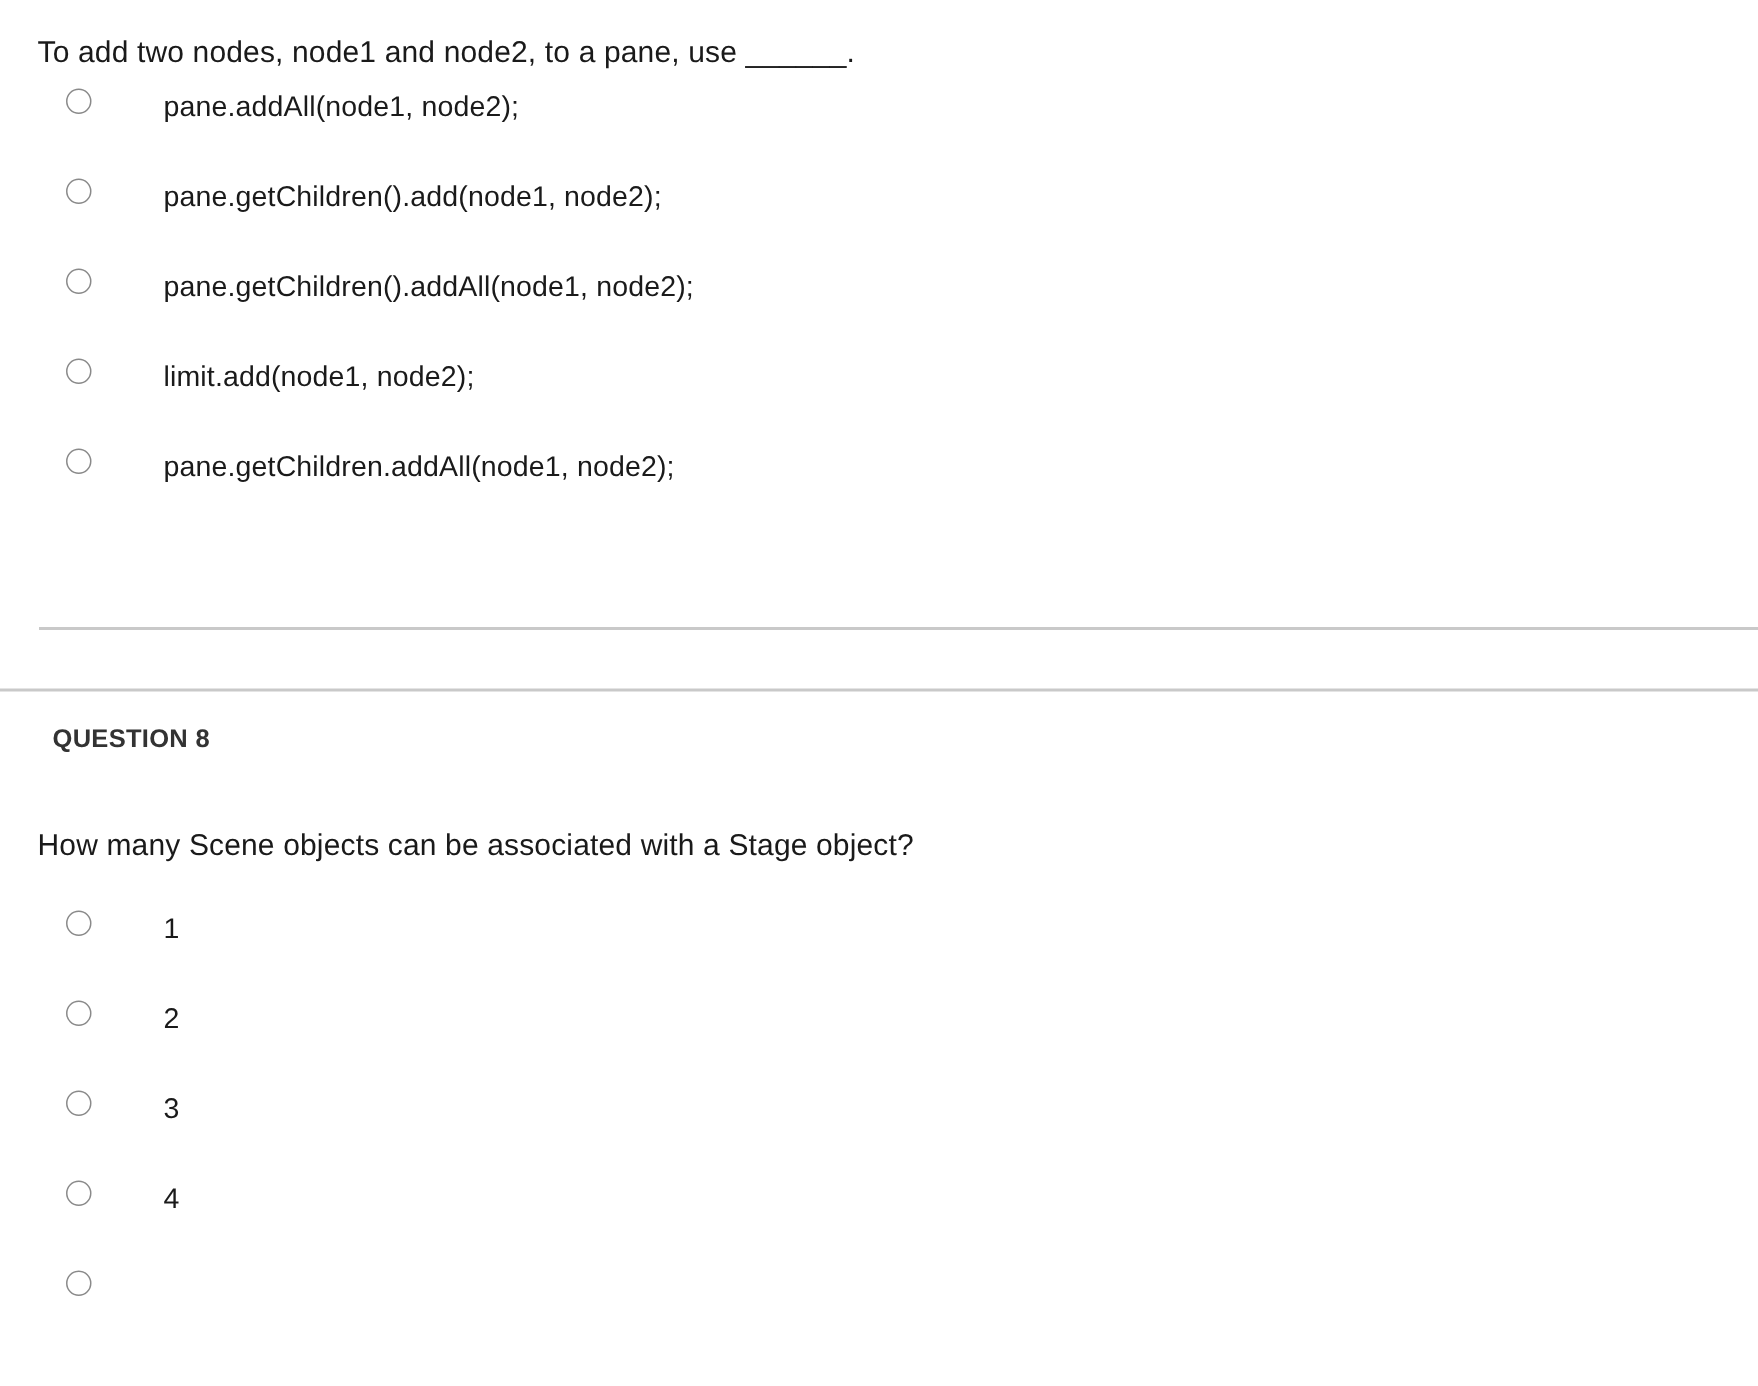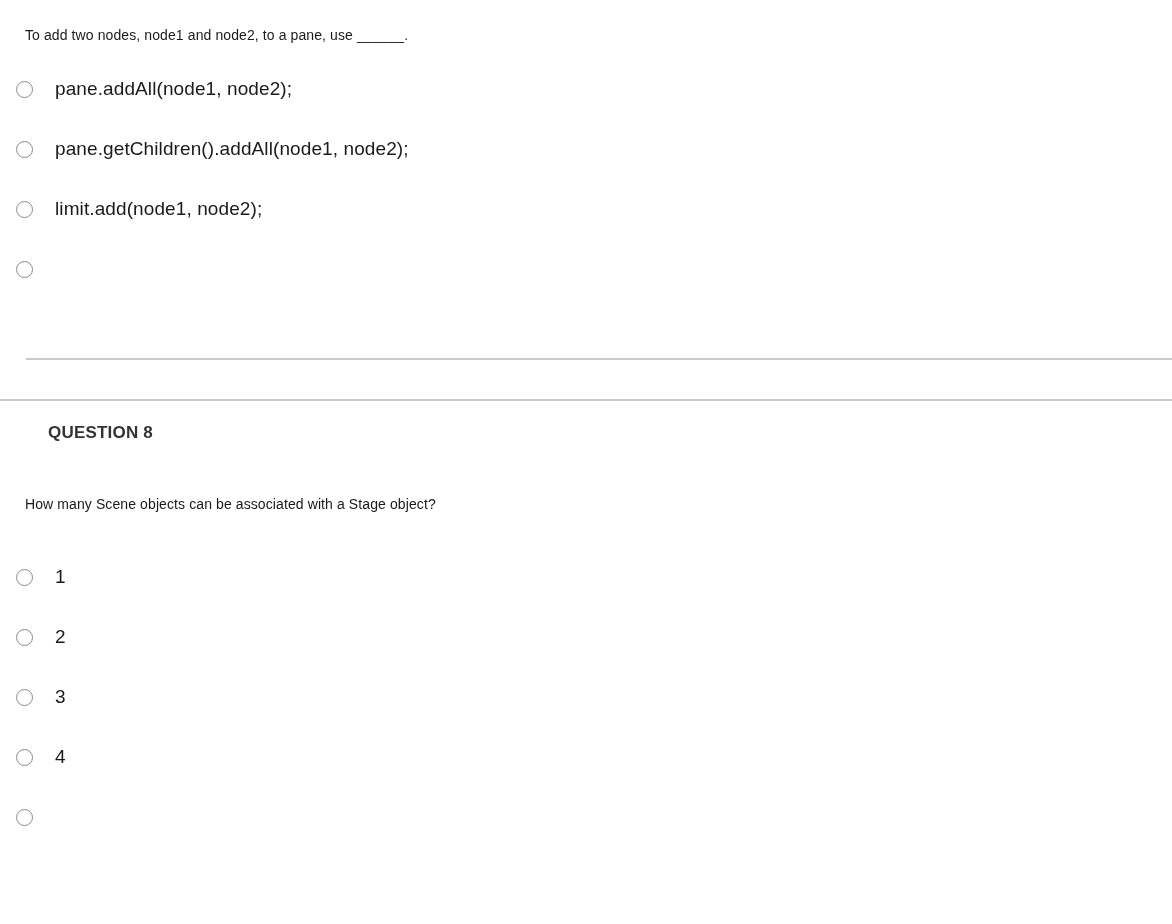--- a/index.html
+++ b/index.html
@@ -20,50 +20,51 @@
     width: 1172px;
     position: relative;
   }
 
   
   .question-block {
     position: relative;
   }
 
   .question-stem {
-    font-size: 14px;
+    font-size: 20px;
     line-height: 26px;
     color: #1a1a1a;
     padding-left: 25px;
     padding-right: 20px;
     font-weight: 400;
     letter-spacing: 0.1px;
   }
 
   .question-header {
     font-size: 17px;
     font-weight: bold;
     color: #333333;
-    padding-left: 48px;
+    padding-left: 35px;
     letter-spacing: 0.2px;
   }
 
   
   .options-list {
     list-style: none;
     margin: 0;
     padding: 0;
   }
 
   .option-row {
     height: 60px;
     display: flex;
-    align-items: center;
-    padding-left: 16px;
+    align-items: flex-start;
+    padding-left: 44px;
     box-sizing: border-box;
+    gap: 26px;
   }
 
   .radio-circle {
     width: 17px;
     height: 17px;
     min-width: 17px;
     border: 1.6px solid #8a8a8a;
     border-radius: 50%;
     background: #ffffff;
     box-sizing: border-box;
@@ -114,33 +115,38 @@
 
     <div class="q7-stem-to-options"></div>
 
     <ul class="options-list">
 
       <li class="option-row">
         <span class="radio-circle"></span>
         <span class="option-label">pane.addAll(node1, node2);</span>
       </li>
 
+      <li class="option-row">
+        <span class="radio-circle"></span>
+        <span class="option-label">pane.getChildren().add(node1, node2);</span>
+      </li>
 
       <li class="option-row">
         <span class="radio-circle"></span>
         <span class="option-label">pane.getChildren().addAll(node1, node2);</span>
       </li>
 
       <li class="option-row">
         <span class="radio-circle"></span>
         <span class="option-label">limit.add(node1, node2);</span>
       </li>
 
       <li class="option-row">
         <span class="radio-circle"></span>
+        <span class="option-label">pane.getChildren.addAll(node1, node2);</span>
       </li>
 
     </ul>
 
     <div class="spacer-after-options"></div>
 
     <div class="divider-inset"></div>
 
   </div>
 

